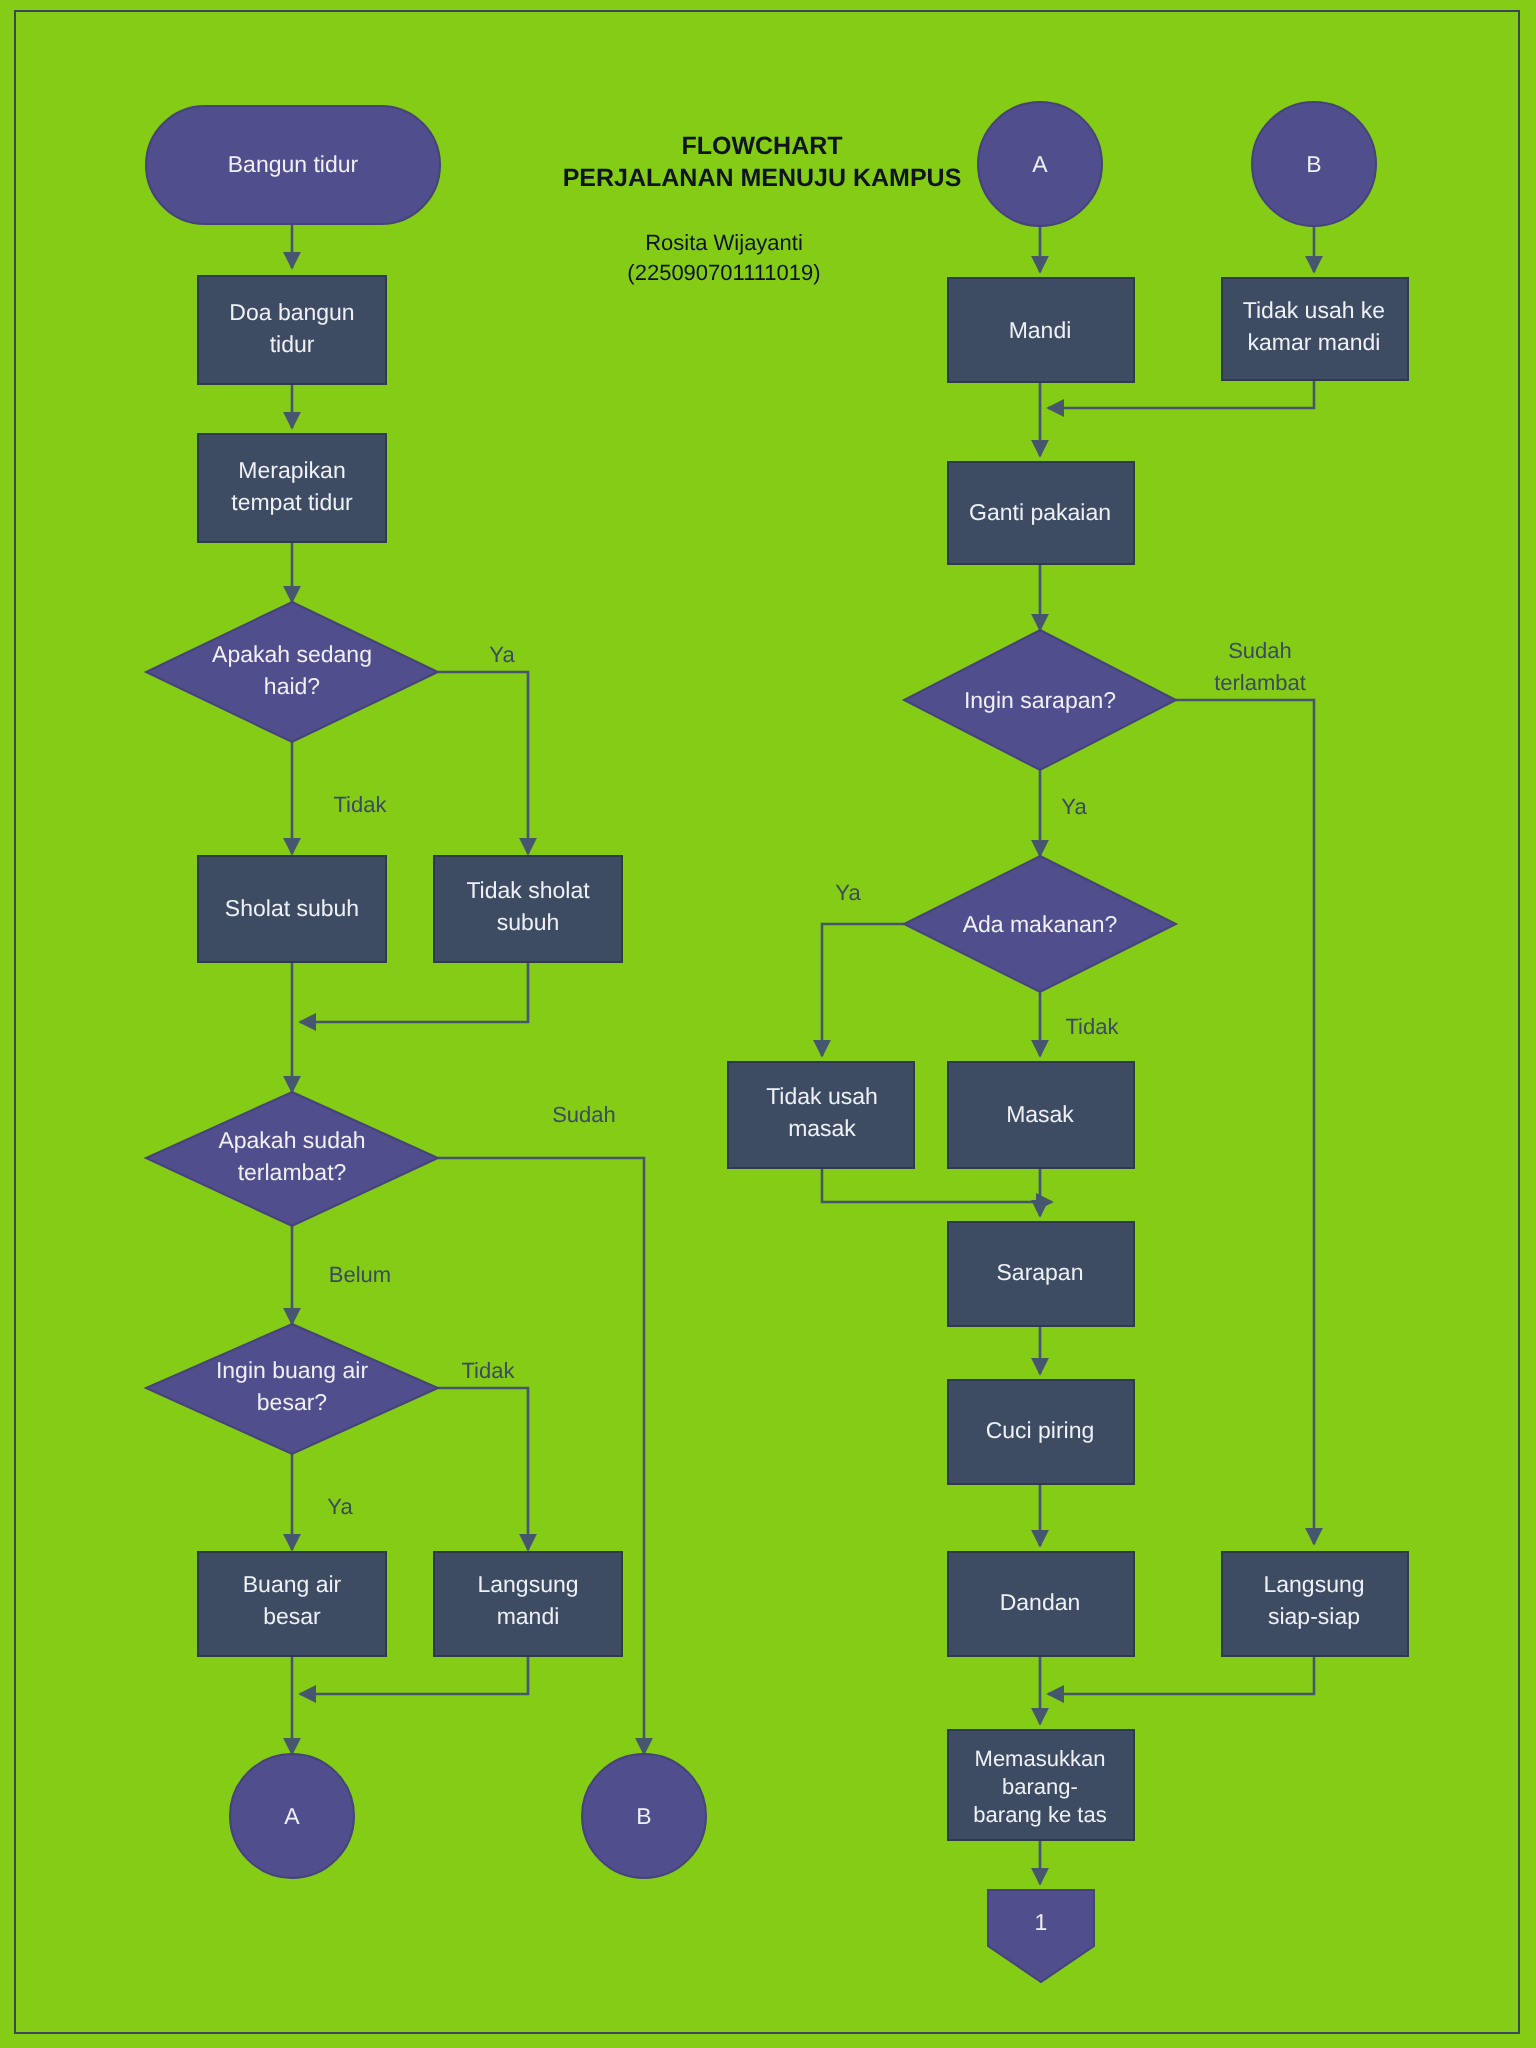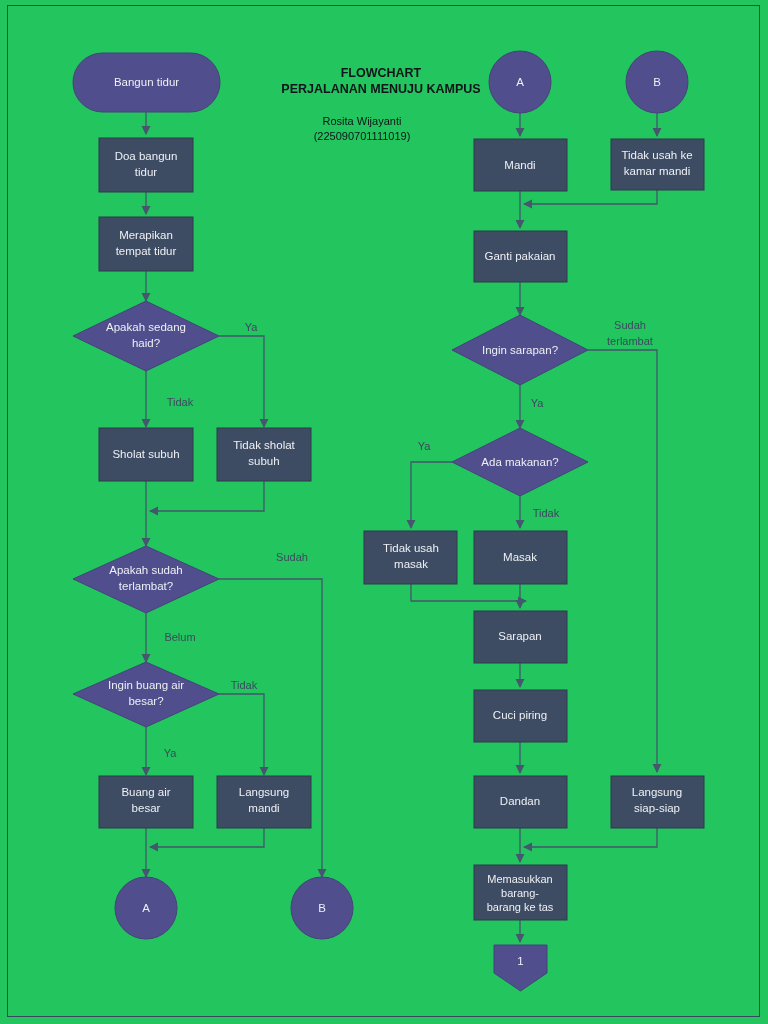--- a/index.html
+++ b/index.html
@@ -10,21 +10,21 @@
   body {
     width: 768px;
     height: 1024px;
     font-family: "Liberation Sans", sans-serif;
     overflow: hidden;
   }
   #canvas {
     position: relative;
     width: 768px;
     height: 1024px;
-    background: #22c55e;
+    background: #84cc16;
   }
   #page-border {
     position: absolute;
     left: 7px;
     top: 5px;
     width: 753px;
     height: 1012px;
     border: 1.5px solid #39475c;
     box-sizing: border-box;
     pointer-events: none;

